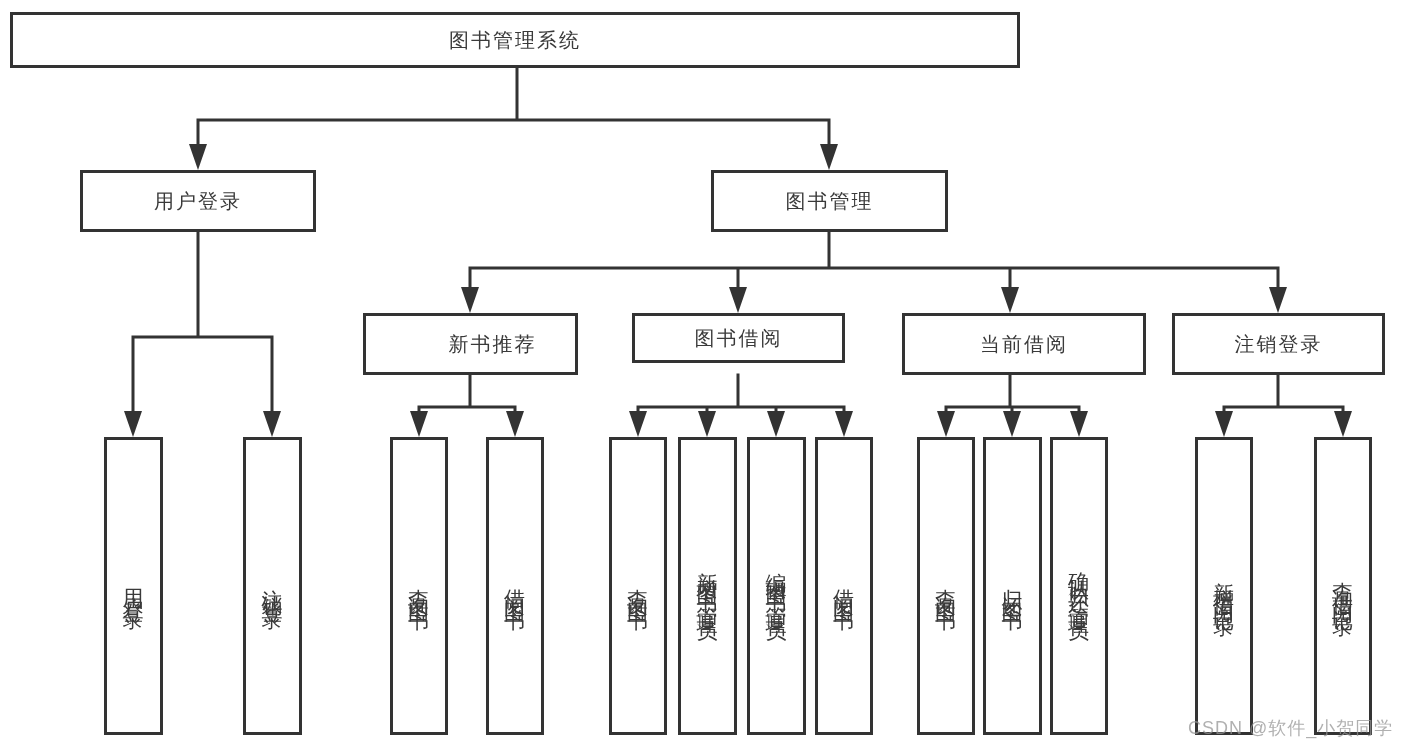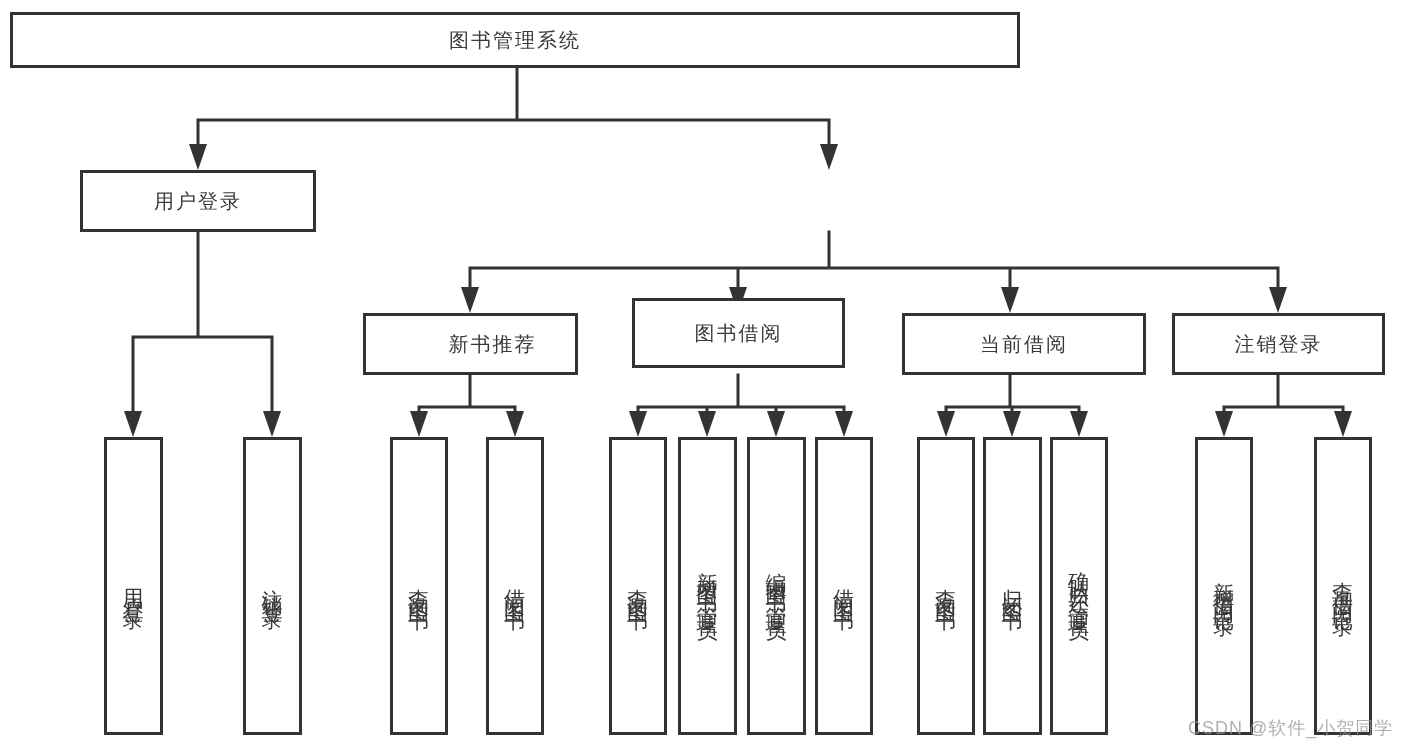--- a/index.html
+++ b/index.html
@@ -84,23 +84,24 @@
       <polygon points="1003,411 1021,411 1012,437"></polygon>
       <polygon points="1070,411 1088,411 1079,437"></polygon>
       <polygon points="1215,411 1233,411 1224,437"></polygon>
       <polygon points="1334,411 1352,411 1343,437"></polygon>
     </g>
   </svg>
 
   <div class="box hbox" style="left:10px; top:12px; width:1010px; height:56px;">图书管理系统</div>
 
   <div class="box hbox" style="left:80px; top:170px; width:236px; height:62px;">用户登录</div>
+  <div class="box hbox" style="left:711px; top:170px; width:237px; height:62px;">图书管理</div>
 
   <div class="box hbox" style="left:363px; top:313px; width:215px; height:62px;padding-left:44px;">新书推荐</div>
-  <div class="box hbox" style="left:632px; top:298px; width:213px; height:70px;">图书借阅</div>
+  <div class="box hbox" style="left:632px; top:313px; width:213px; height:50px;">图书借阅</div>
   <div class="box hbox" style="left:902px; top:313px; width:244px; height:62px;">当前借阅</div>
   <div class="box hbox" style="left:1172px; top:313px; width:213px; height:62px;">注销登录</div>
 
   <div class="box vbox" style="left:104px; top:437px; width:59px; height:298px;">用户登录</div>
   <div class="box vbox" style="left:243px; top:437px; width:59px; height:298px;">注销登录</div>
 
   <div class="box vbox" style="left:390px; top:437px; width:58px; height:298px;">查询图书</div>
   <div class="box vbox" style="left:486px; top:437px; width:58px; height:298px;">借阅图书</div>
 
   <div class="box vbox" style="left:609px; top:437px; width:58px; height:298px;">查询图书</div>

